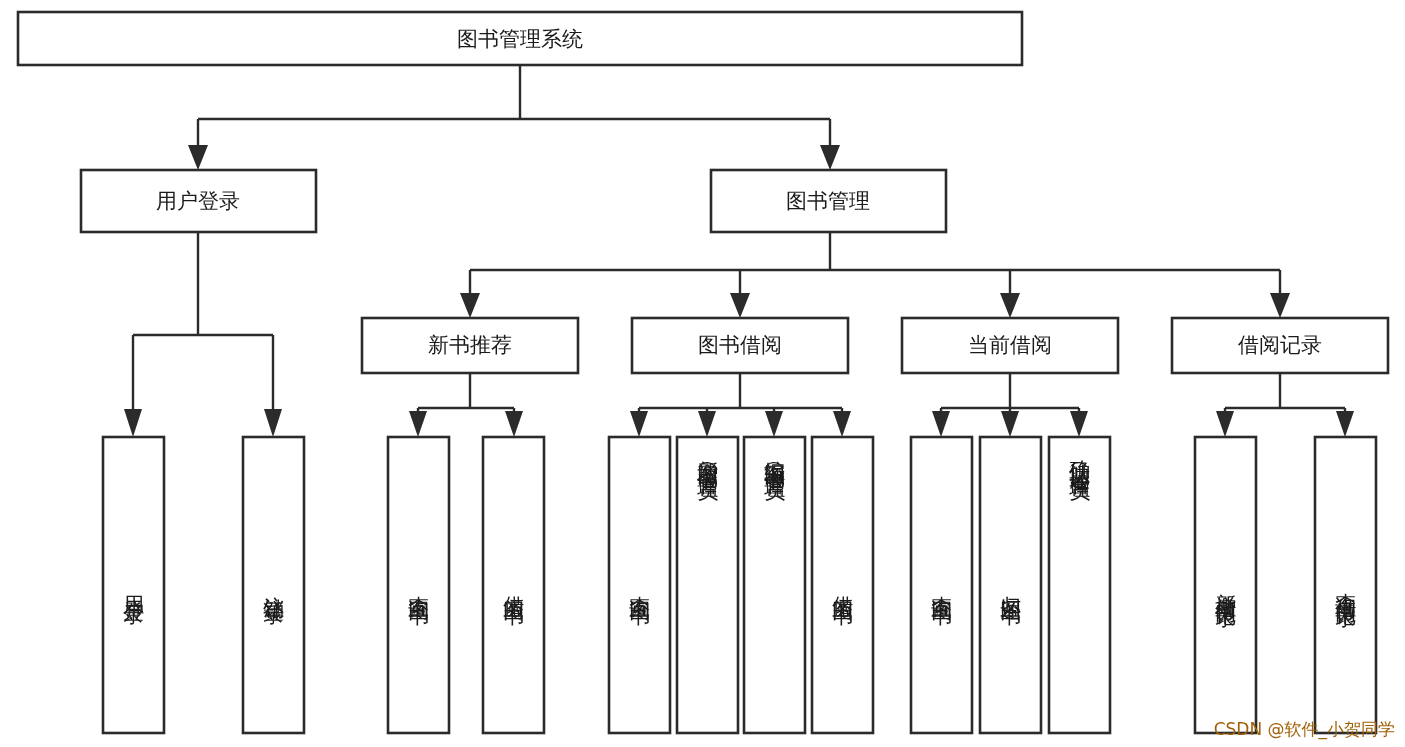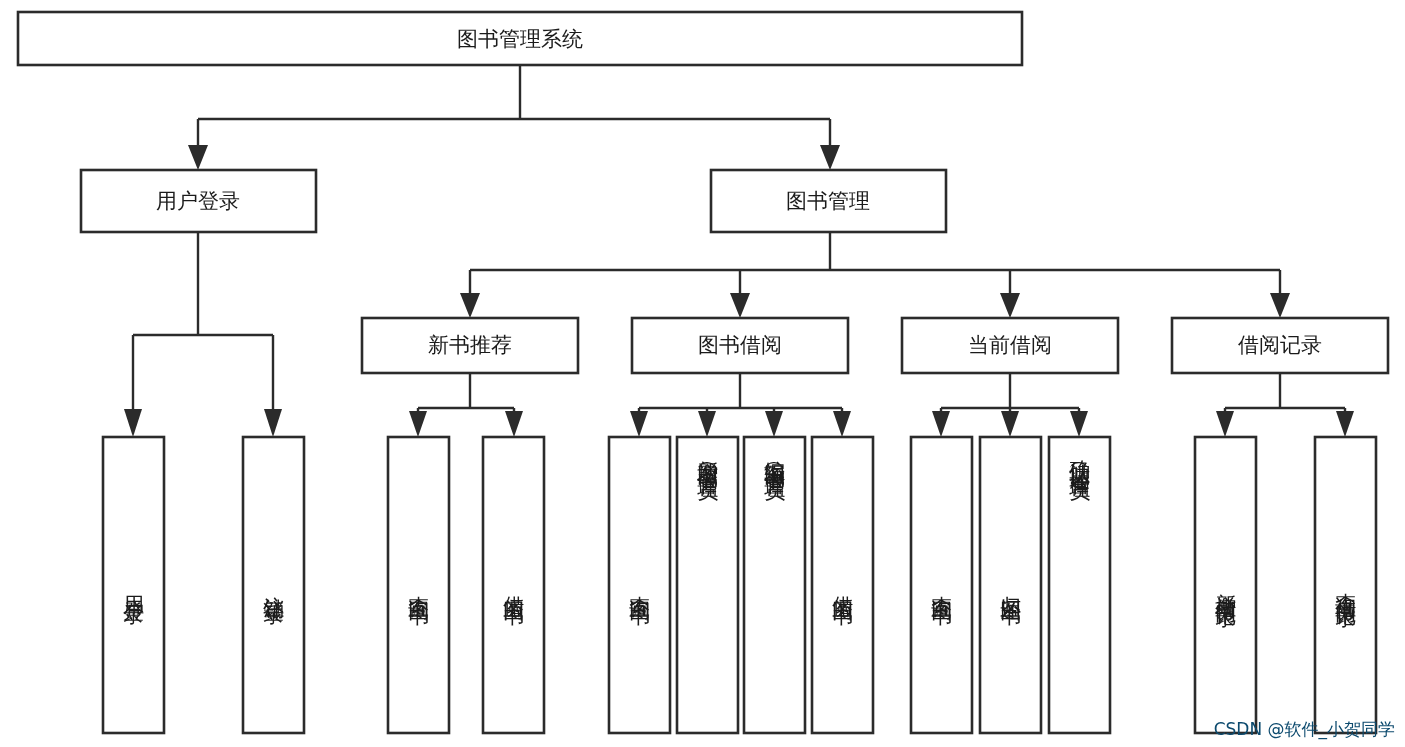--- a/index.html
+++ b/index.html
@@ -76,21 +76,21 @@
     color: #1b1b1b;
     white-space: nowrap;
     text-align: center;
   }
   #watermark {
     position: absolute;
     right: 10px;
     bottom: 6px;
     font-family: "DejaVu Sans", "Liberation Sans", sans-serif;
     font-size: 17px;
-    color: #0c4a6e;
+    color: #a16207;
     white-space: nowrap;
     pointer-events: none;
   }
 </style>
 </head>
 <body>
 
 <div id="diagram-root">
 
   <svg id="tree-canvas" viewBox="0 0 1405 747">

